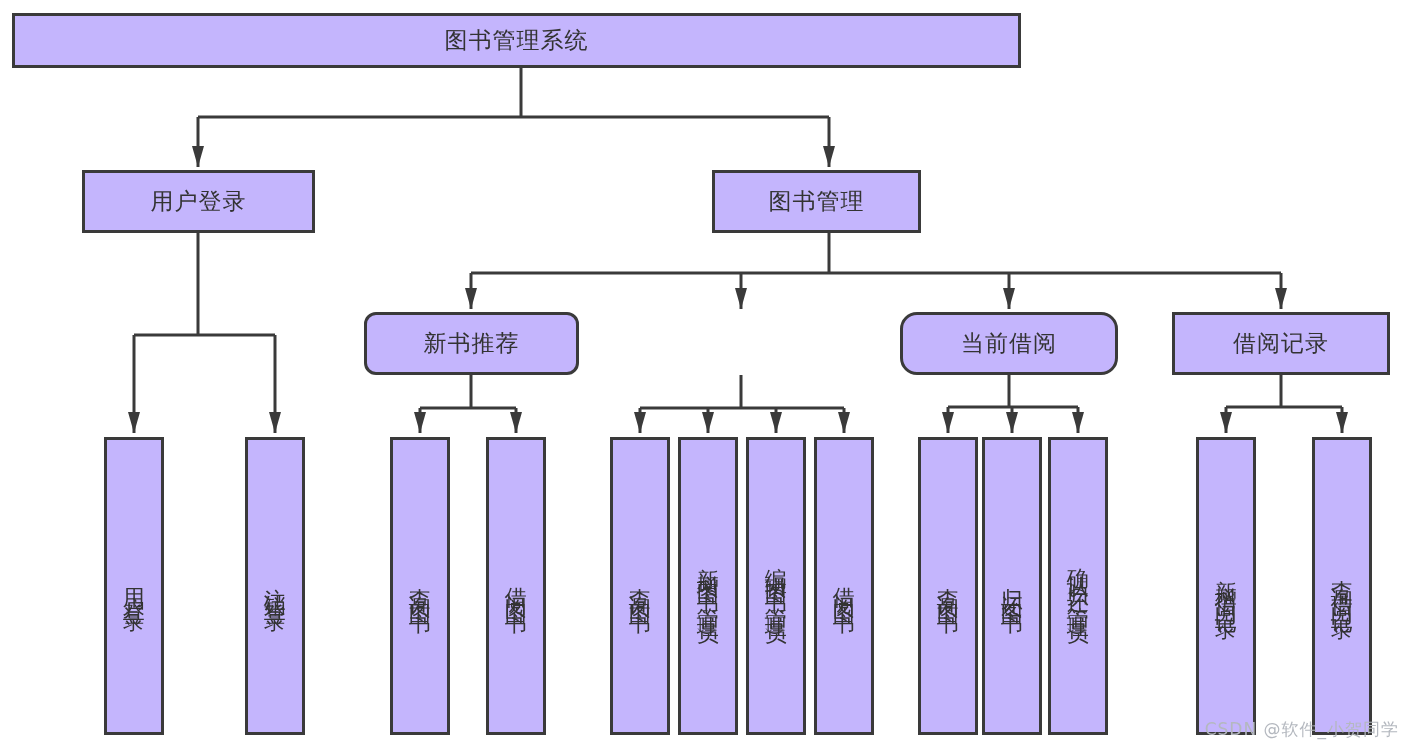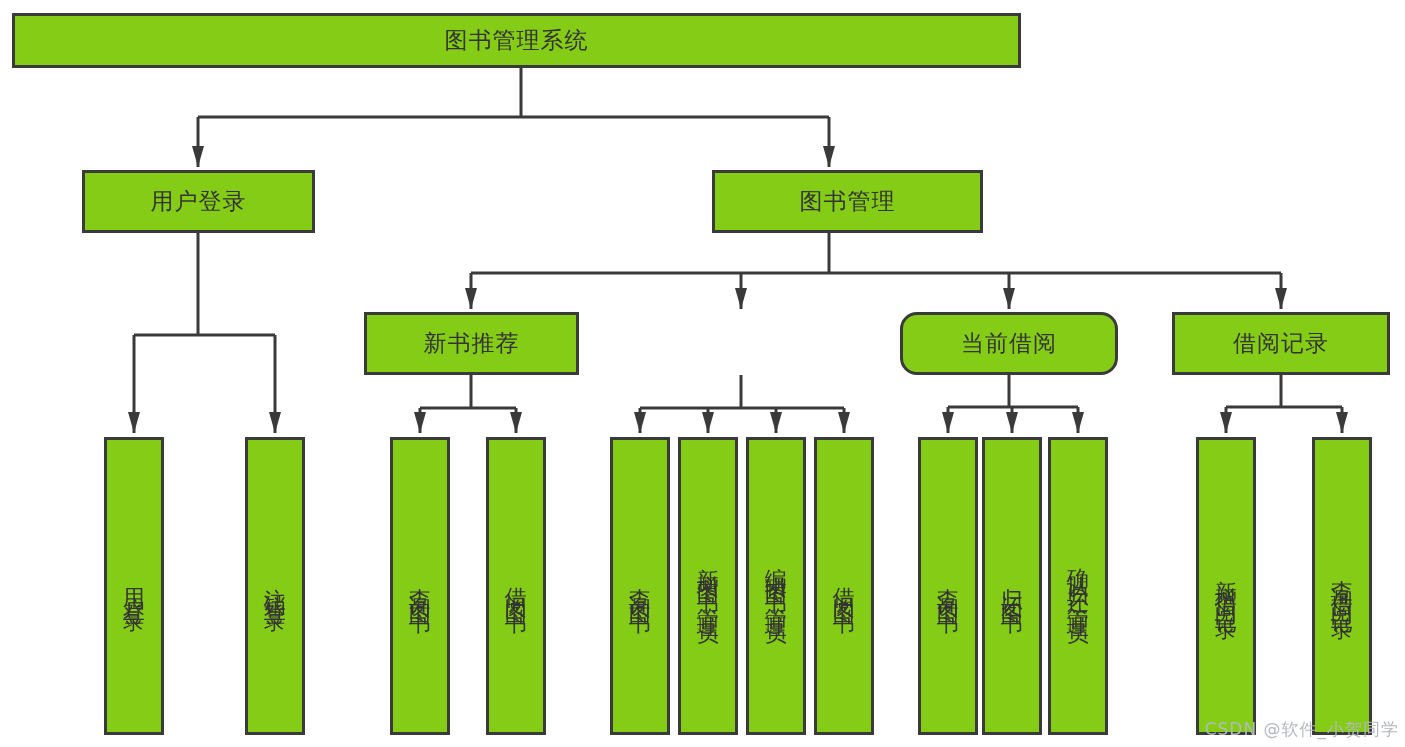--- a/index.html
+++ b/index.html
@@ -18,21 +18,21 @@
   svg.wires {
     position: absolute;
     left: 0; top: 0;
     width: 1405px;
     height: 747px;
     pointer-events: none;
   }
   .node {
     position: absolute;
     box-sizing: border-box;
-    background: #84cc16;
+    background: #c4b5fd;
     border: 3px solid #3a3a3a;
     display: flex;
     align-items: center;
     justify-content: center;
     color: #333333;
     font-size: 23px;
     letter-spacing: 1px;
     text-align: center;
     white-space: nowrap;
   }
@@ -108,25 +108,25 @@
     </g>
   </svg>
 
   <div class="node" style="left:12px; top:13px; width:1009px; height:55px;">
     <span>图书管理系统</span>
   </div>
 
   <div class="node" style="left:82px; top:170px; width:233px; height:63px;">
     <span>用户登录</span>
   </div>
-  <div class="node" style="left:712px; top:170px; width:271px; height:63px;">
+  <div class="node" style="left:712px; top:170px; width:209px; height:63px;">
     <span>图书管理</span>
   </div>
 
-  <div class="node" style="left:364px; top:312px; width:215px; height:63px;">
+  <div class="node" style="left:364px; top:312px; width:215px; height:63px;border-radius:12px;">
     <span>新书推荐</span>
   </div>
   <div class="node" style="left:900px; top:312px; width:218px; height:63px;border-radius:17px;">
     <span>当前借阅</span>
   </div>
   <div class="node" style="left:1172px; top:312px; width:218px; height:63px;">
     <span>借阅记录</span>
   </div>
 
   <div class="node vnode" style="left:104px; top:437px; width:60px; height:298px;">

